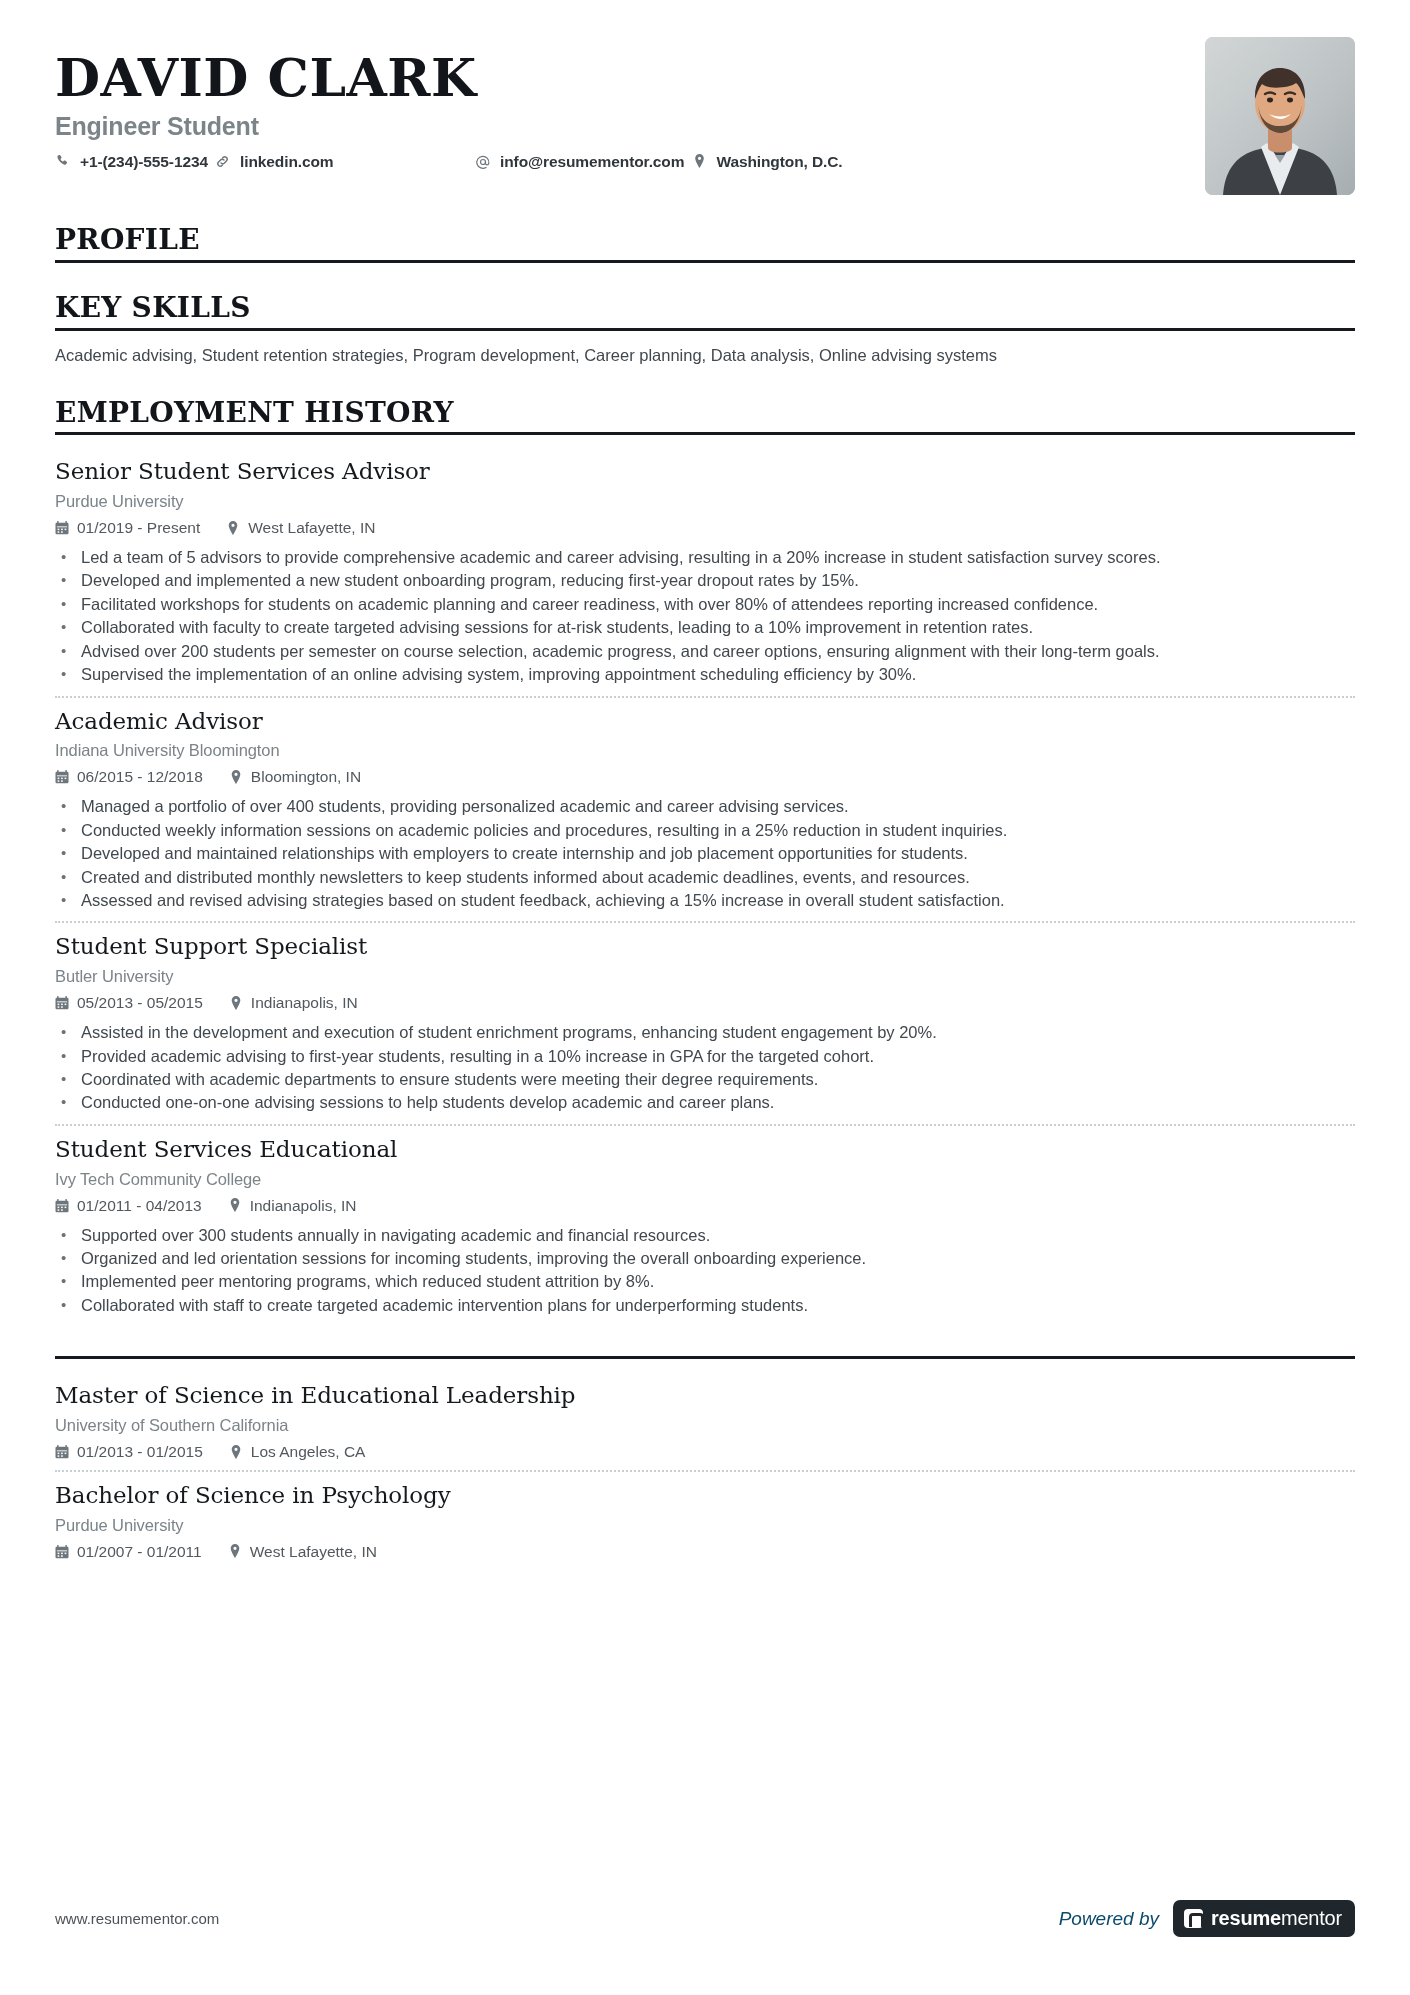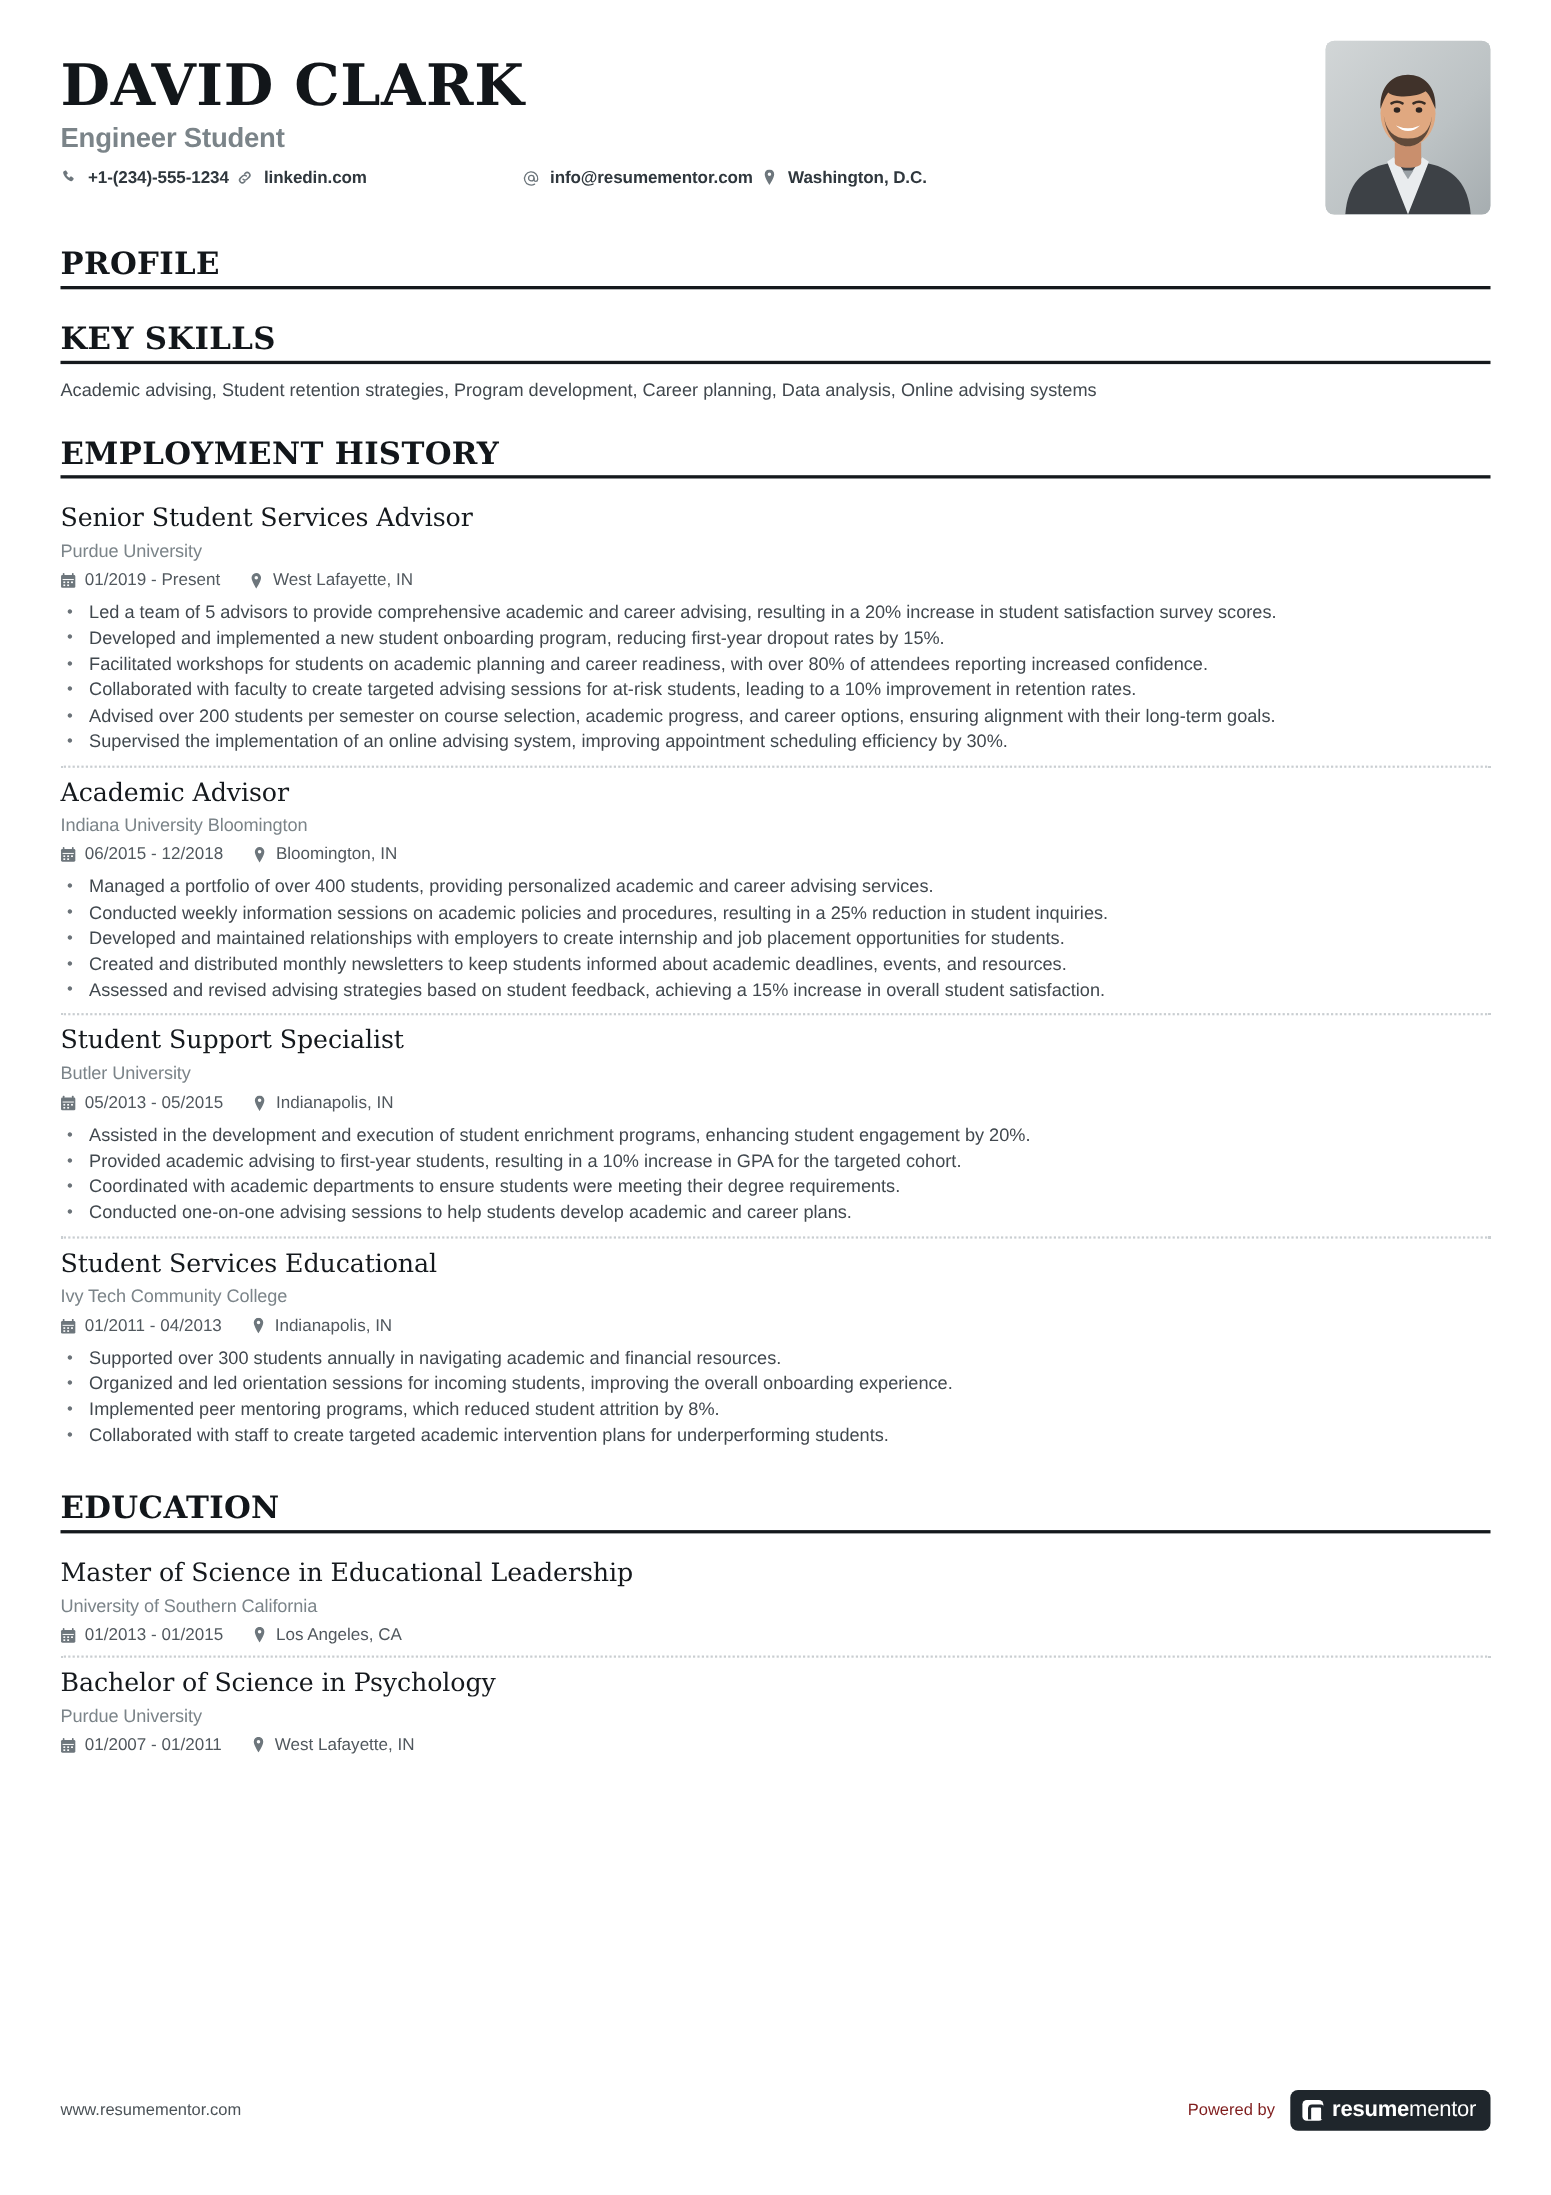--- a/index.html
+++ b/index.html
@@ -163,21 +163,21 @@
     position: absolute;
     left: 55px;
     right: 55px;
     bottom: 58px;
     display: flex;
     align-items: center;
     justify-content: space-between;
   }
   .footer-url { font-size: 15px; color: #4b5257; }
   .footer-right { display: flex; align-items: center; gap: 14px; }
-  .powered { font-size: 15px; color: #7f1d1d; }
+  .powered { font-size: 19px; color: #0c4a6e; font-style: italic; }
   .logo {
     display: flex;
     align-items: center;
     gap: 8px;
     background: #1f262c;
     border-radius: 7px;
     padding: 7px 13px 7px 11px;
   }
   .logo-mark {
     width: 19px; height: 19px;
@@ -503,21 +503,20 @@
             <div class="bullet">
               <span class="dot">•</span>
               <span class="btxt">Collaborated with staff to create targeted academic intervention plans for underperforming students.</span>
             </div>
           </div>
         </div>
       </div>
   </div>
 
   <div class="section">
-    <div class="section-title">EDUCATION</div>
     <div class="rule"></div>
     <div class="section-body" id="education-list">
         <div class="entry">
           <div class="entry-title">Master of Science in Educational Leadership</div>
           <div class="entry-org">University of Southern California</div>
           <div class="entry-meta">
             <div class="meta-item">
               <span class="mi">
                 <svg width="14" height="14" viewBox="0 0 14 14" fill="currentColor">
                   <rect x="0.5" y="1.8" width="13" height="11.5" rx="1.2"></rect>

